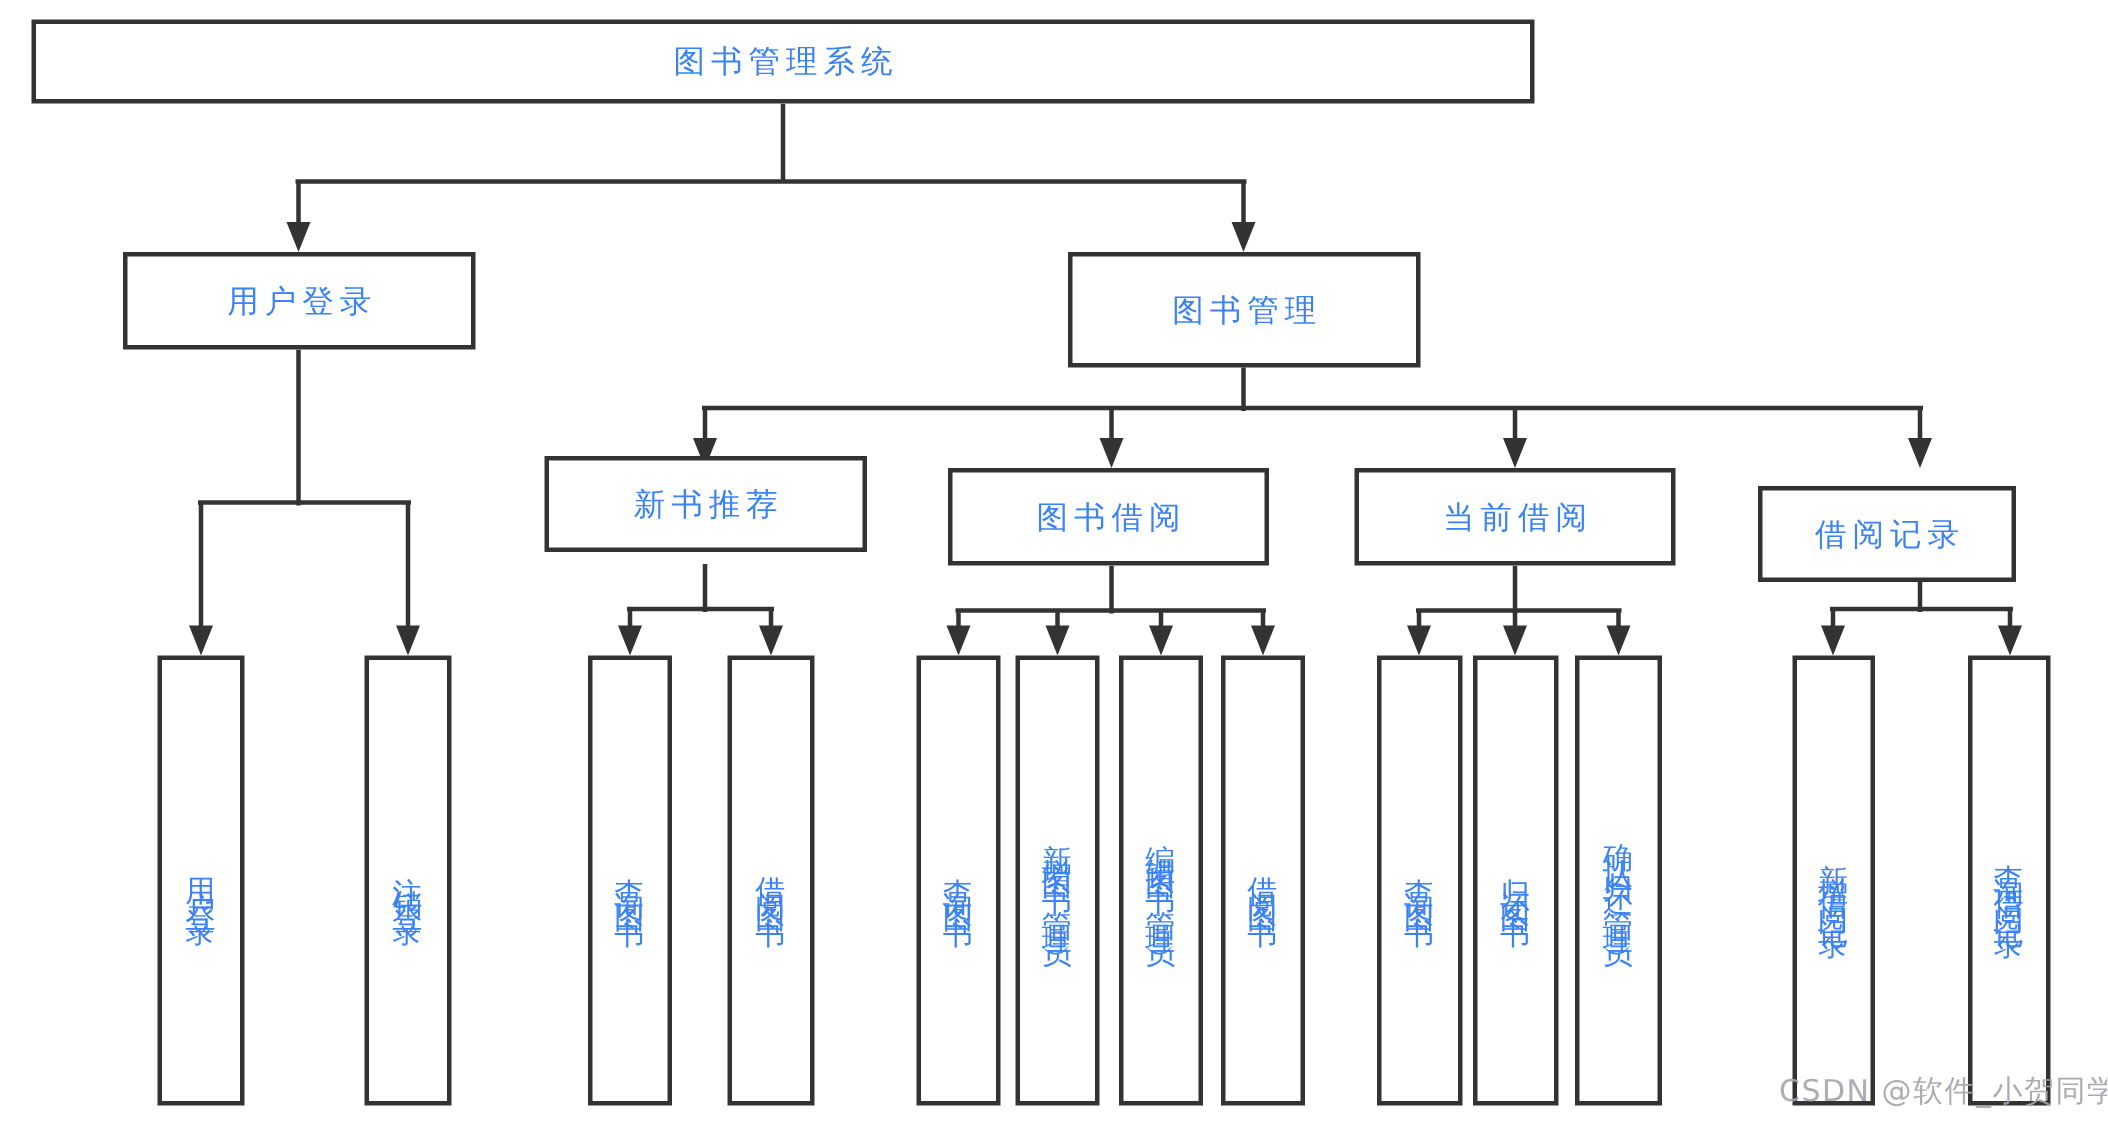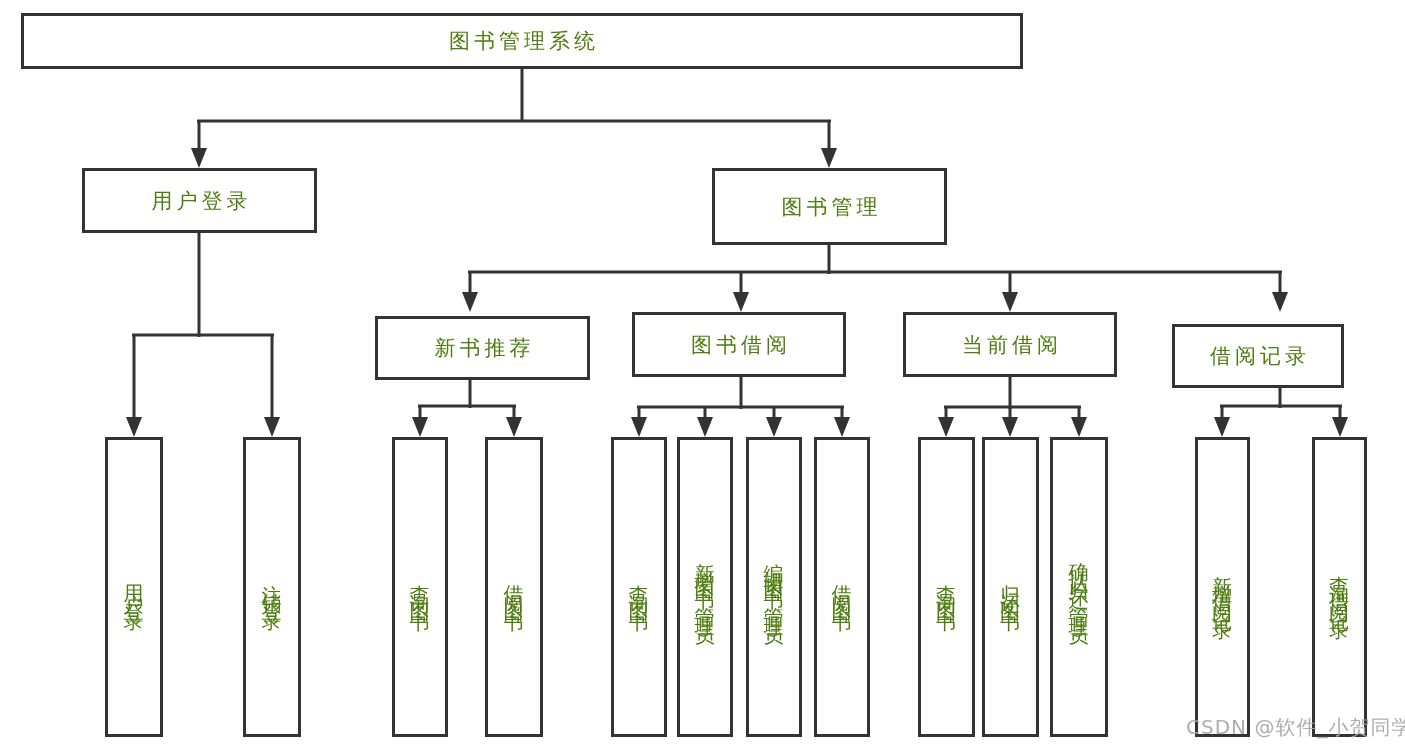--- a/index.html
+++ b/index.html
@@ -28,21 +28,21 @@
   }
   .connectors polygon {
     fill: #333333;
     stroke: none;
   }
   .node {
     position: absolute;
     box-sizing: border-box;
     border: 3px solid #333333;
     background: #ffffff;
-    color: #4d7c0f;
+    color: #3b82f6;
     display: flex;
     align-items: center;
     justify-content: center;
     z-index: 2;
     text-align: right;
   }
   .node.h {
     font-size: 21px;
     letter-spacing: 4px;
     text-indent: 4px;
@@ -145,21 +145,21 @@
       <line x1="1340" y1="405" x2="1340" y2="421"></line>
       <polygon points="1332,417 1348,417 1340,437"></polygon>
     </g>
   </svg>
 
   <div class="node h" style="left:21px; top:13px; width:1002px; height:56px;">图书管理系统</div>
 
   <div class="node h" style="left:82px; top:168px; width:235px; height:65px;">用户登录</div>
   <div class="node h" style="left:712px; top:168px; width:235px; height:77px;">图书管理</div>
 
-  <div class="node h" style="left:363px; top:316px; width:215px; height:64px;margin-left:12px;">新书推荐</div>
+  <div class="node h" style="left:363px; top:304px; width:215px; height:64px;">新书推荐</div>
   <div class="node h" style="left:903px; top:312px; width:214px; height:65px;">当前借阅</div>
   <div class="node h" style="left:632px; top:312px; width:214px; height:65px;">图书借阅</div>
   <div class="node h" style="left:1172px; top:324px; width:172px; height:64px;">借阅记录</div>
 
   <div class="node v" style="left:105px; top:437px; width:58px; height:300px;">用户登录</div>
   <div class="node v" style="left:243px; top:437px; width:58px; height:300px;">注销登录</div>
 
   <div class="node v" style="left:392px; top:437px; width:56px; height:300px;">查询图书</div>
   <div class="node v" style="left:485px; top:437px; width:58px; height:300px;">借阅图书</div>
 

